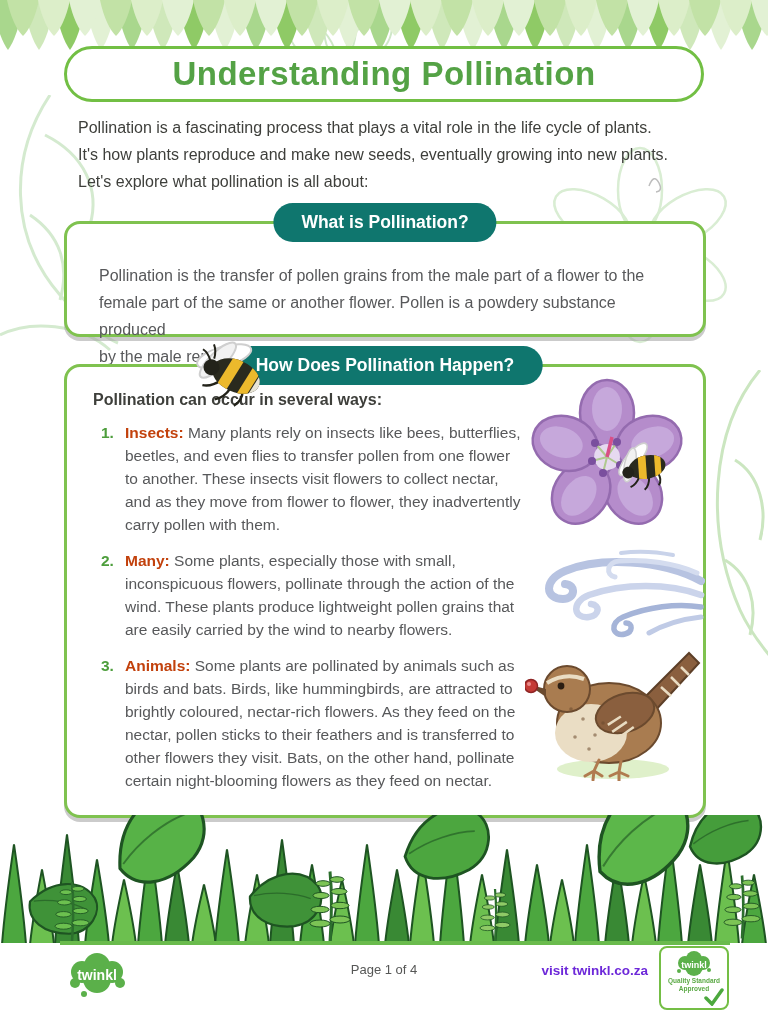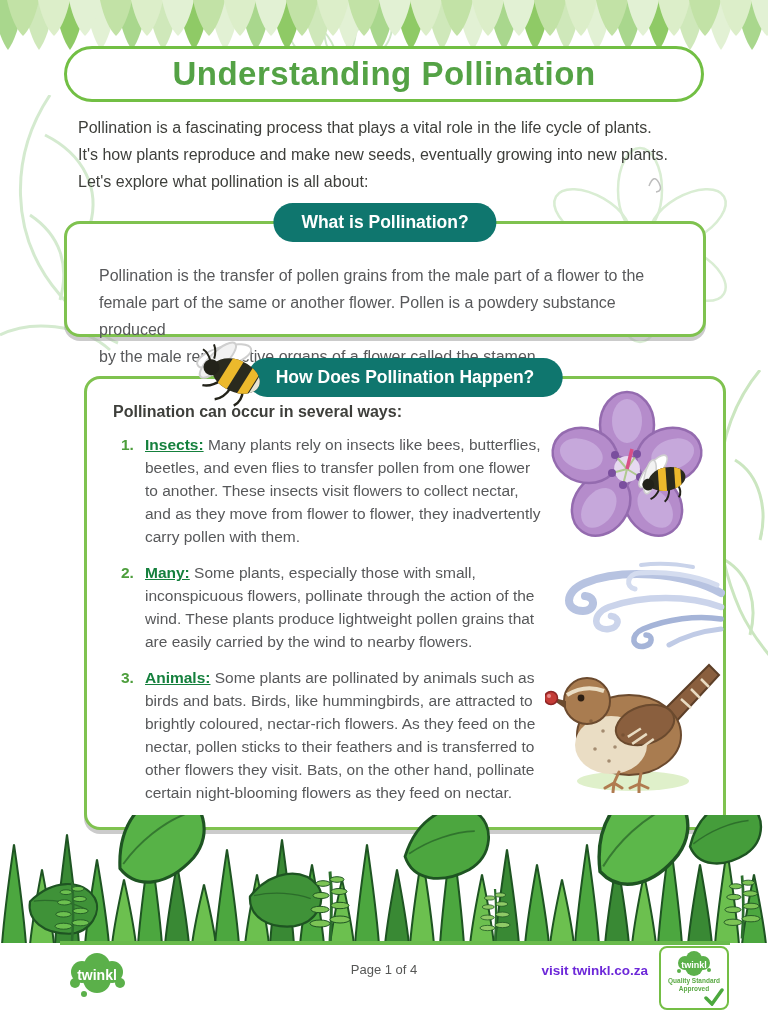--- a/index.html
+++ b/index.html
@@ -26,27 +26,27 @@
   .card{position:absolute;left:64px;width:636px;background:#fff;border:3px solid #7FC24F;
     border-radius:16px;box-shadow:0 4px 0 rgba(160,160,160,.55);z-index:1;}
   .pill{position:absolute;left:50%;transform:translateX(-50%);top:-21px;background:#0f766e;
     color:#fff;font-weight:bold;font-size:17.5px;padding:9px 28px;border-radius:22px;white-space:nowrap;z-index:2;}
   .card-what{top:221px;height:110px;}
   .card-what .card-body{margin:8px;padding:30px 22px 0 24px;font-size:16px;line-height:27px;
     color:#57585A;white-space:pre-line;}
 
   .bee-header{position:absolute;left:194px;top:332px;z-index:4;}
 
-  .card-how{top:376px;height:448px;margin-left:20px;}
+  .card-how{top:364px;height:448px;}
   .lead{padding:24px 16px 0 26px;font-weight:bold;font-size:16px;color:#3E3F3B;}
   ol.ways{list-style:none;margin:12px 0 0 0;padding:0 0 0 34px;width:430px;}
   ol.ways li{display:flex;margin-bottom:13px;}
   .num{flex:none;width:24px;font-weight:bold;color:#4D9E3C;font-size:15.5px;line-height:23px;}
   .itxt{width:400px;font-size:15.5px;line-height:23px;color:#57585A;}
-  .ilabel{font-weight:bold;color:#15803d;text-decoration:underline;}
+  .ilabel{font-weight:bold;color:#c2410c;}
 
   .img-flower{position:absolute;left:452px;top:8px;}
   .img-wind{position:absolute;left:456px;top:180px;}
   .img-bird{position:absolute;left:458px;top:272px;}
 
   
   .foliage{position:absolute;left:0;top:815px;width:768px;height:128px;z-index:5;}
   .divider{position:absolute;left:60px;top:941px;width:670px;height:4px;background:#6ABB4D;z-index:5;}
   .footer-logo{position:absolute;left:64px;top:952px;z-index:5;}
   .page-num{position:absolute;left:0;right:0;top:962px;text-align:center;font-size:13px;color:#565756;z-index:5;}

